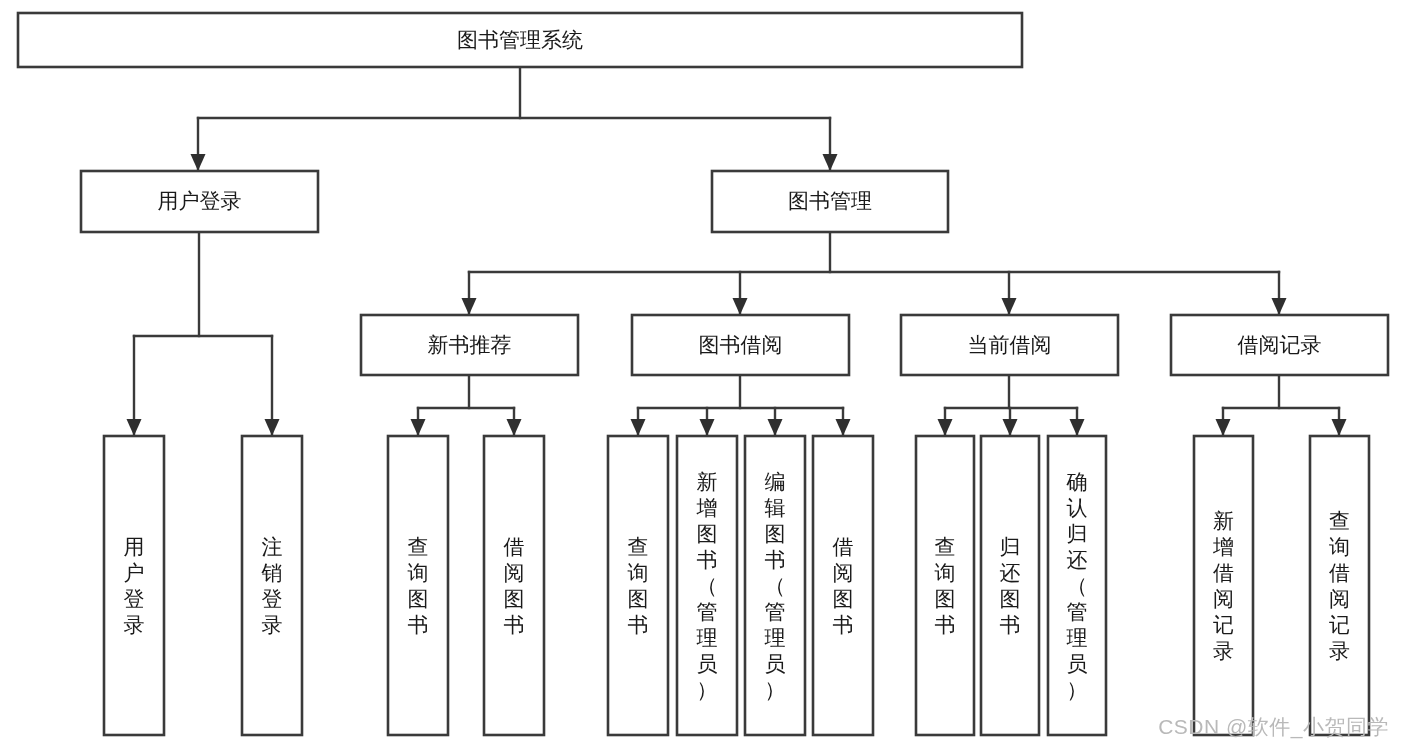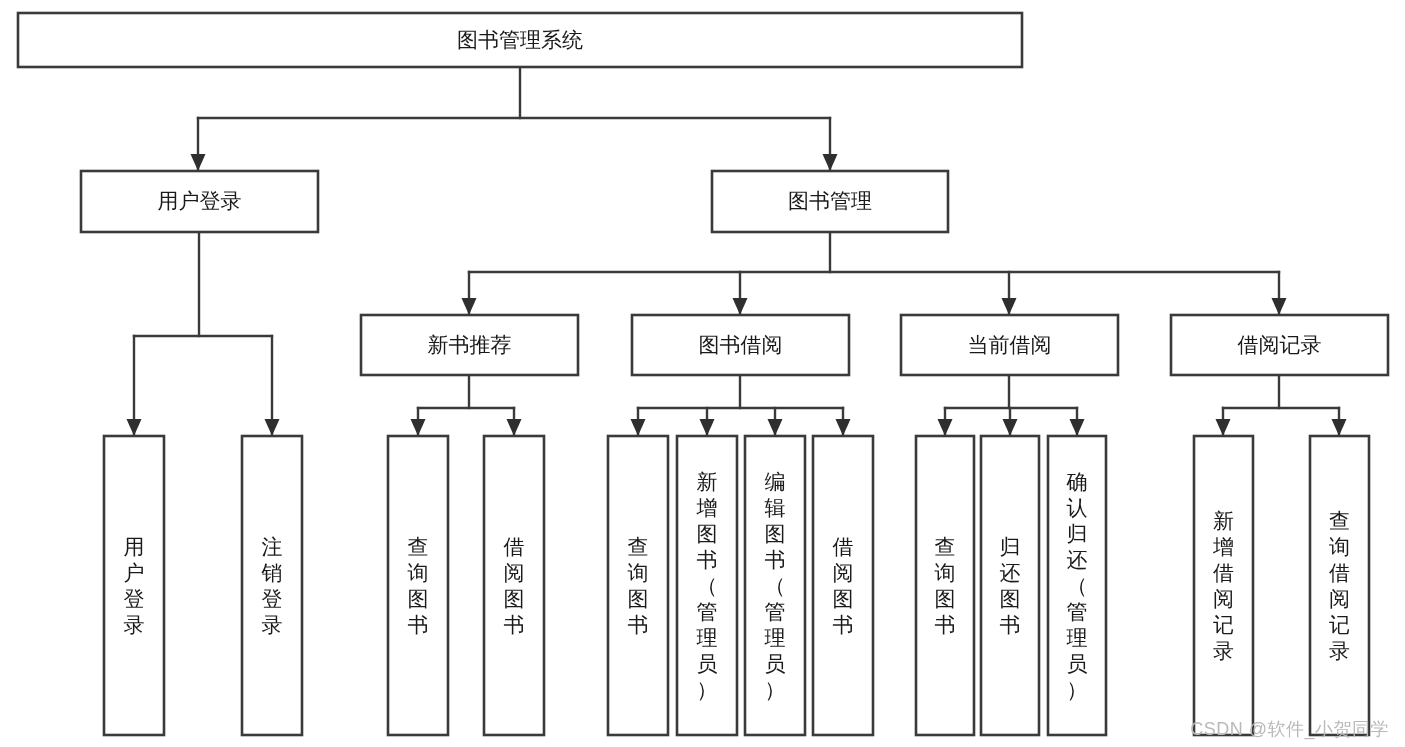--- a/index.html
+++ b/index.html
@@ -52,21 +52,21 @@
     font-family: "Liberation Sans", "DejaVu Sans", sans-serif;
     font-size: 21px;
     fill: #1a1a1a;
     text-anchor: middle;
   }
   .watermark-text {
     position: absolute;
     right: 16px;
     bottom: 6px;
     font-family: "Liberation Sans", "DejaVu Sans", sans-serif;
-    font-size: 18px;
+    font-size: 21px;
     color: #b9b9b9;
     letter-spacing: 0.5px;
     white-space: nowrap;
     user-select: none;
   }
 </style>
 </head>
 <body>
 
 <div id="diagram-root">

